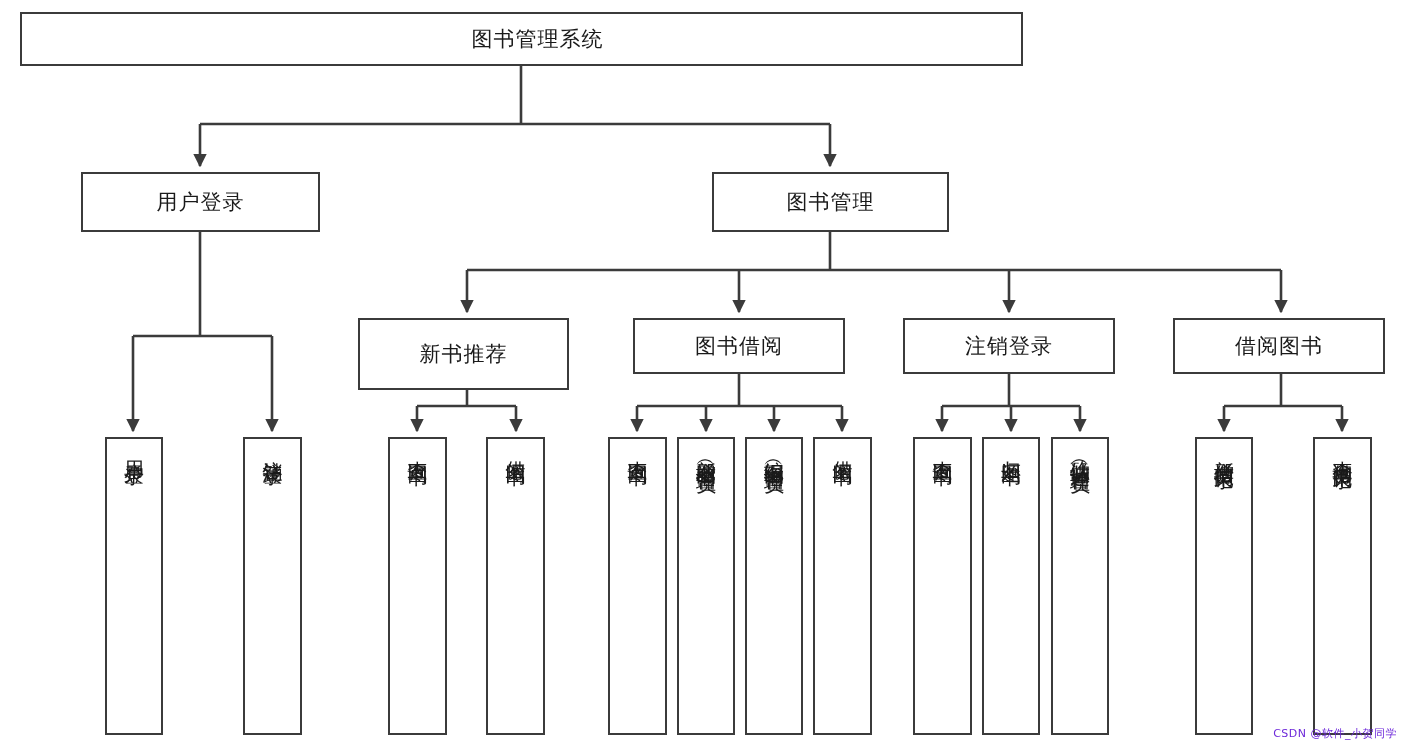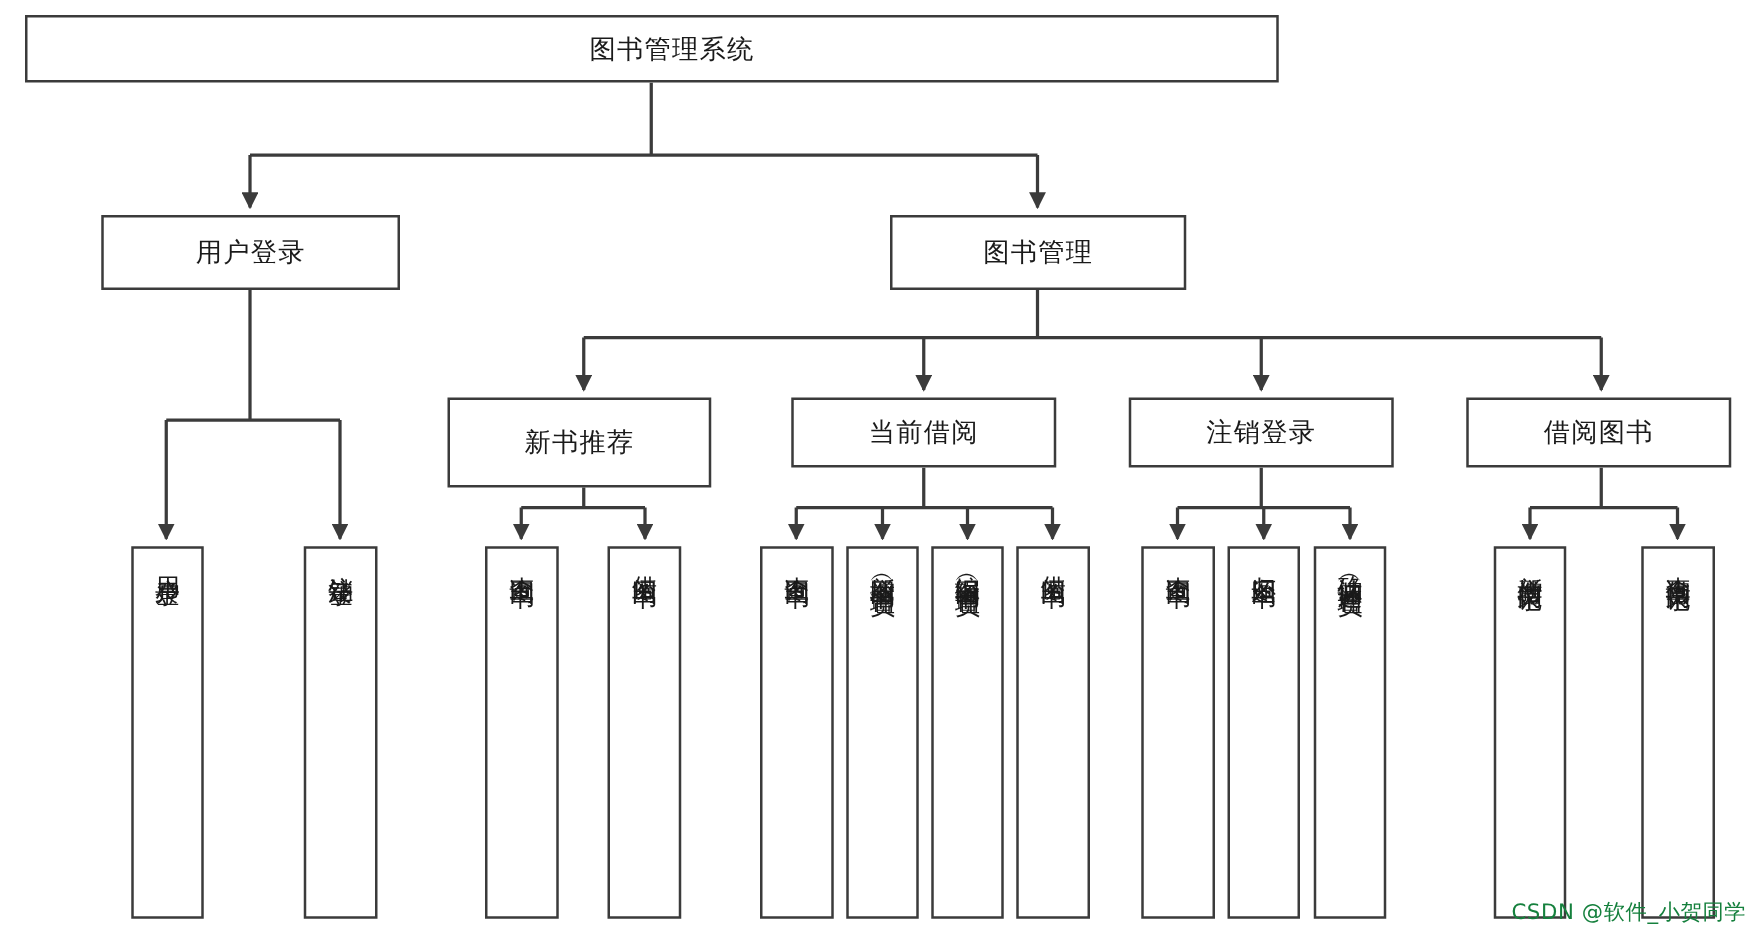--- a/index.html
+++ b/index.html
@@ -56,22 +56,22 @@
     font-size: 20px;
     line-height: 1.45;
     letter-spacing: 2px;
     white-space: nowrap;
     color: #1a1a1a;
   }
   #watermark {
     position: absolute;
     right: 8px;
     bottom: 6px;
-    font-size: 17px;
-    color: #15803d;
+    font-size: 11px;
+    color: #6d28d9;
     letter-spacing: 0.5px;
     white-space: nowrap;
   }
 </style>
 </head>
 <body>
 
 <div id="canvas">
 
   <svg id="edges" viewBox="0 0 1405 747" xmlns="http://www.w3.org/2000/svg">
@@ -135,21 +135,21 @@
     <span>用户登录</span>
   </div>
   <div class="node horiz" style="left:712px; top:172px; width:237px; height:60px;">
     <span>图书管理</span>
   </div>
 
   <div class="node horiz" style="left:358px; top:318px; width:211px; height:72px;">
     <span>新书推荐</span>
   </div>
   <div class="node horiz" style="left:633px; top:318px; width:212px; height:56px;">
-    <span>当前借阅</span>
+    <span>图书借阅</span>
   </div>
   <div class="node horiz" style="left:903px; top:318px; width:212px; height:56px;">
     <span>注销登录</span>
   </div>
   <div class="node horiz" style="left:1173px; top:318px; width:212px; height:56px;">
     <span>借阅图书</span>
   </div>
 
   <div class="node leaf" style="left:105px; top:437px; width:58px; height:298px;">
     <span class="vtext">用户登录</span>

